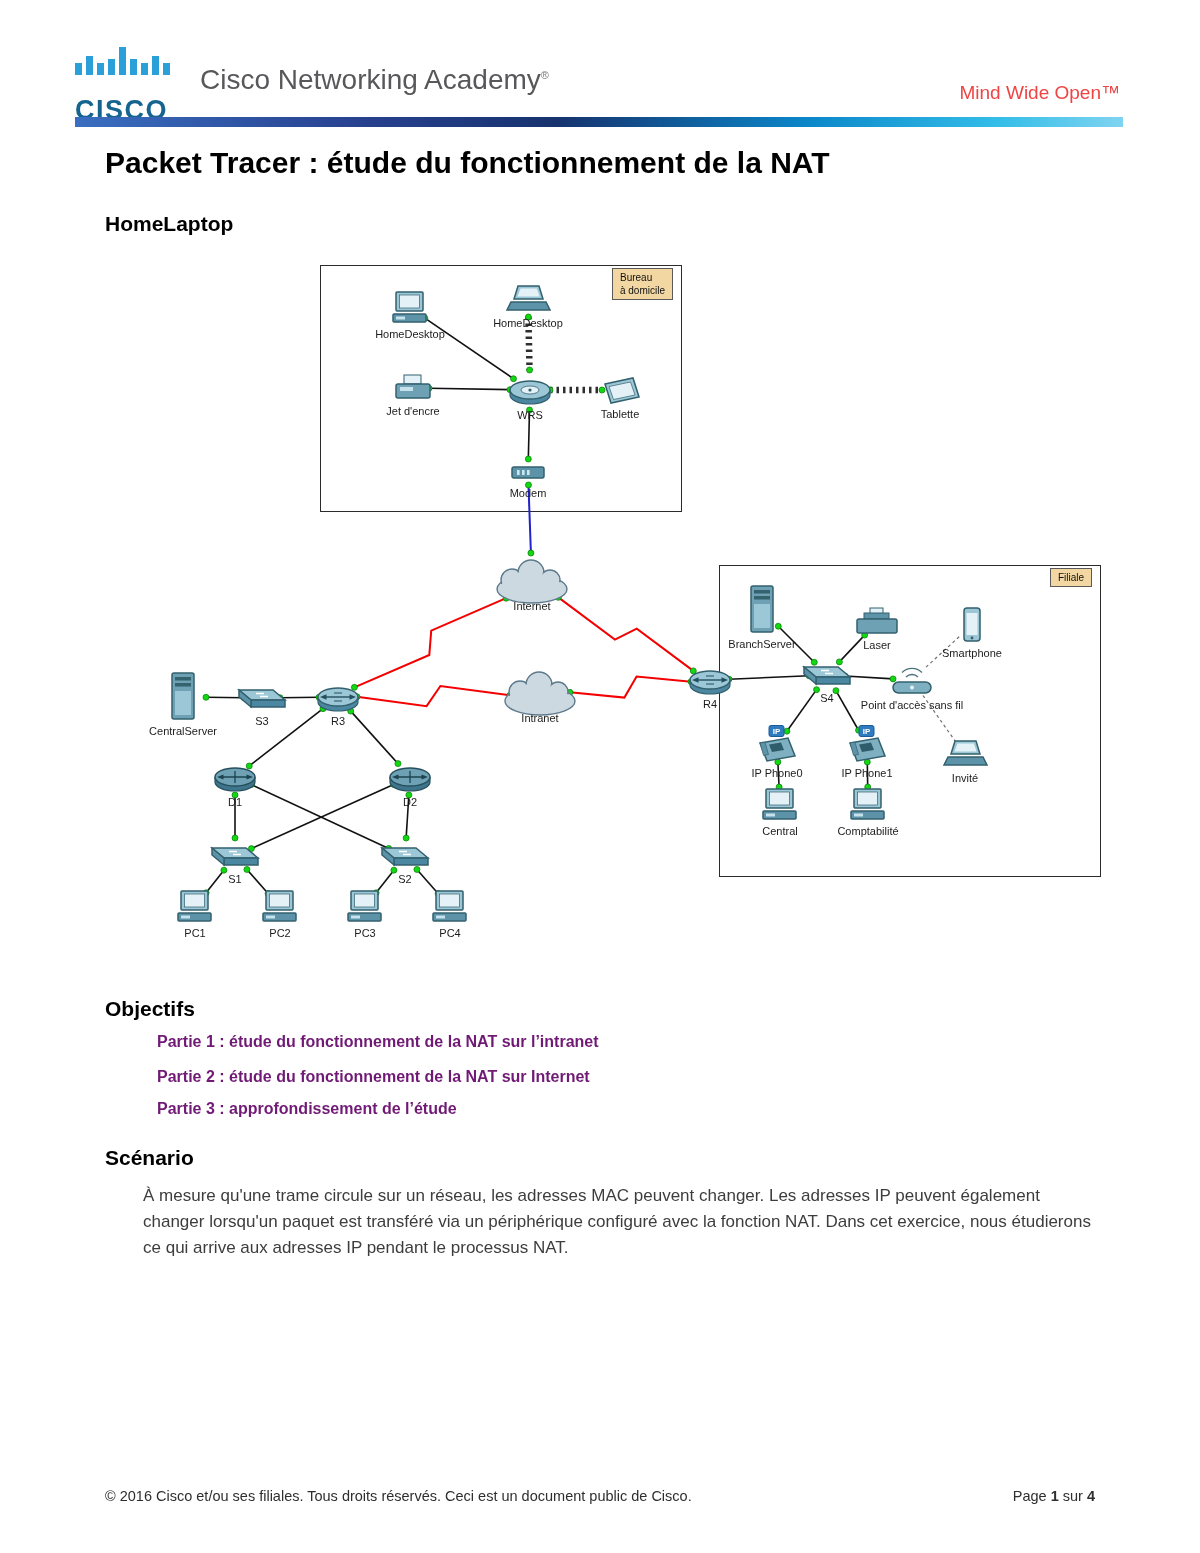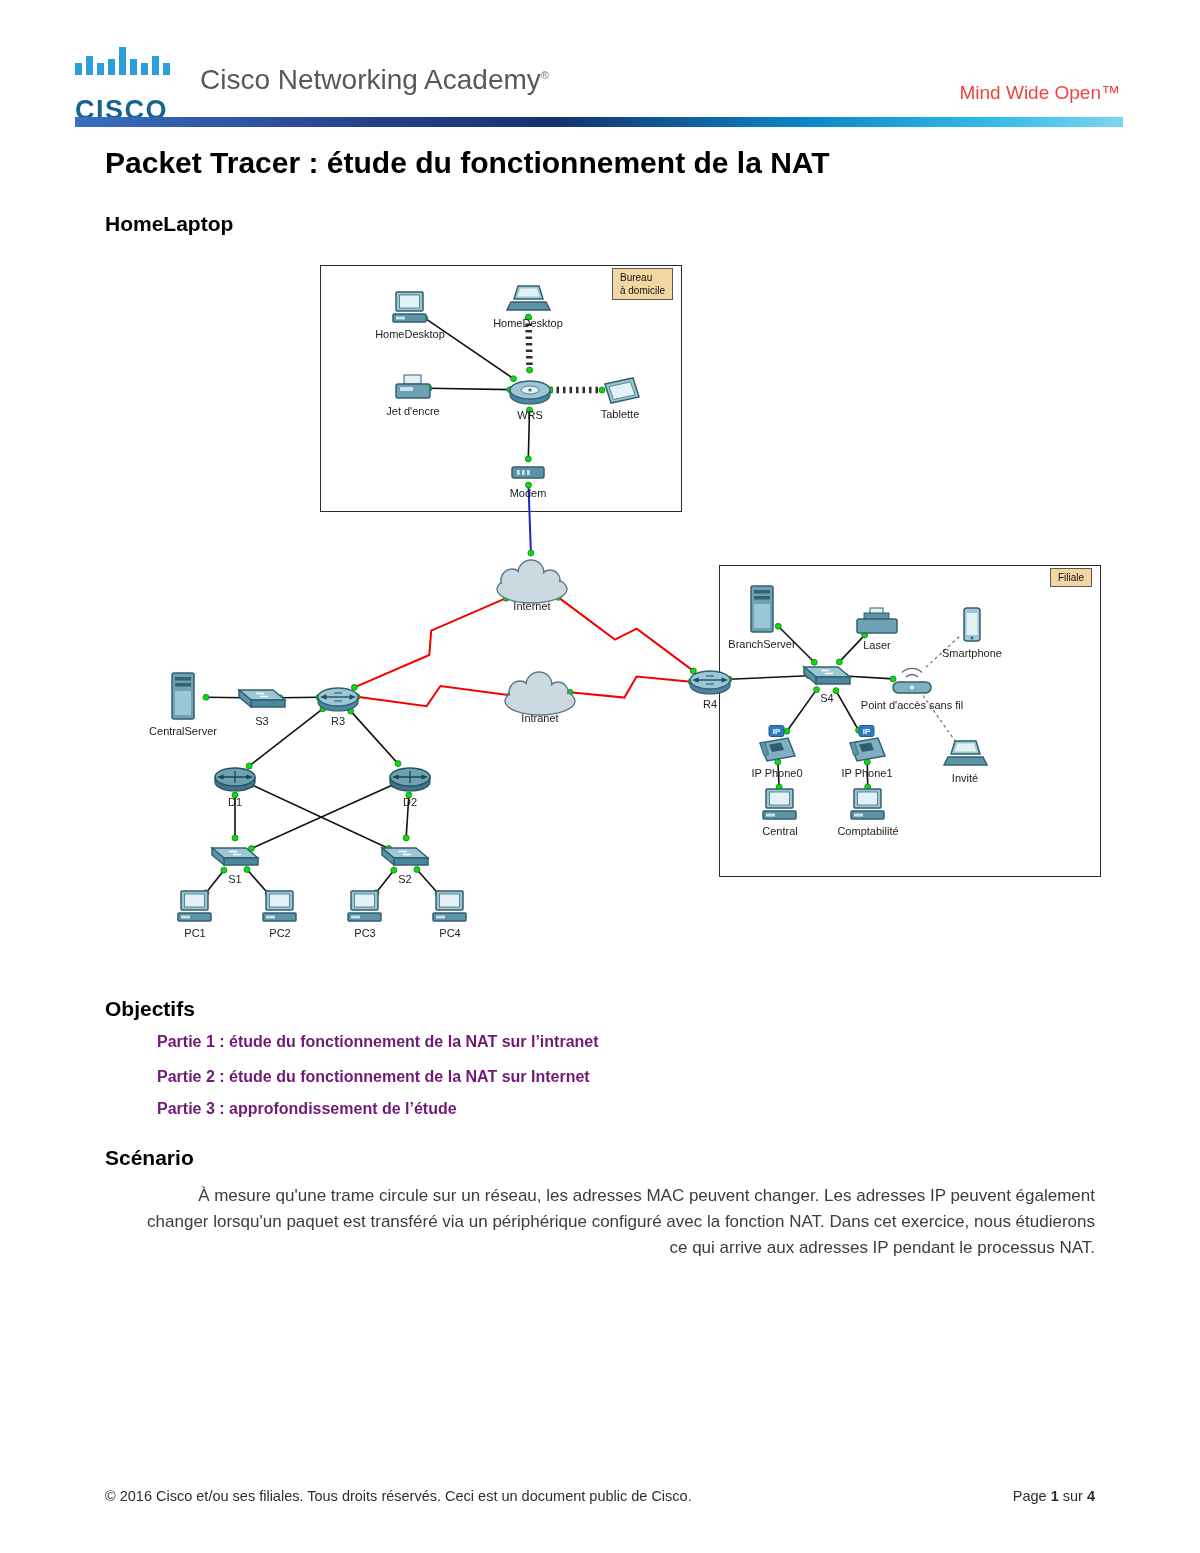--- a/index.html
+++ b/index.html
@@ -17,21 +17,21 @@
 
   
   h1,h2,p{margin:0;padding:0}
   .title{position:absolute;left:105px;top:146px;font-size:30px;font-weight:bold;color:#000}
   .h-sub{position:absolute;left:105px;font-size:21px;font-weight:bold;color:#000}
   .h-topology{top:212px}
   .h-objectifs{top:997px}
   .h-scenario{top:1146px}
   .objective{position:absolute;left:157px;font-size:16px;font-weight:bold;color:#701a75;white-space:nowrap}
   .obj1{top:1033px}.obj2{top:1068px}.obj3{top:1100px}
-  .scenario{position:absolute;left:143px;top:1183px;width:952px;font-size:17px;line-height:1.53;color:#3d3d3d;text-align:right}
+  .scenario{position:absolute;left:143px;top:1183px;width:952px;font-size:17px;line-height:1.53;color:#3d3d3d;text-align:left}
 
   
   #topology-stage{position:absolute;left:0;top:255px;width:1200px;height:715px}
   .zone{position:absolute;border:1px solid #2b2b2b;background:transparent}
   .zone-chip{position:absolute;background:#f2d7a2;border:1px solid #5a5a5a;font-size:10px;line-height:1.3;
     padding:2px 7px;text-align:left;white-space:pre-line;color:#111}
   .device{position:absolute;width:0;height:0}
   .device .icon{position:absolute}
   .dlabel{position:absolute;left:0;transform:translateX(-50%);font-size:11px;color:#1c1c1c;white-space:nowrap}
 

